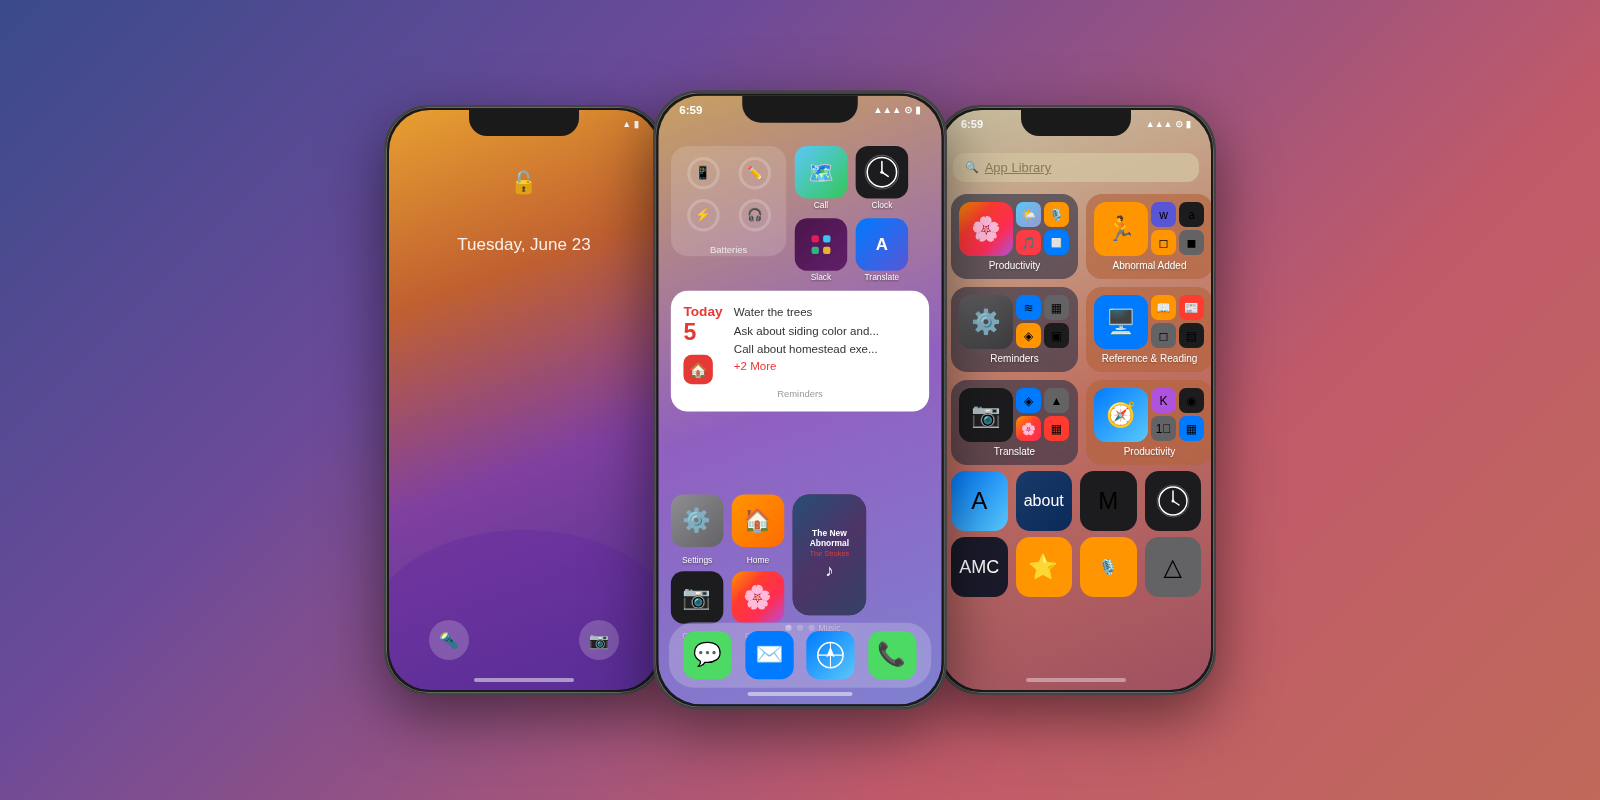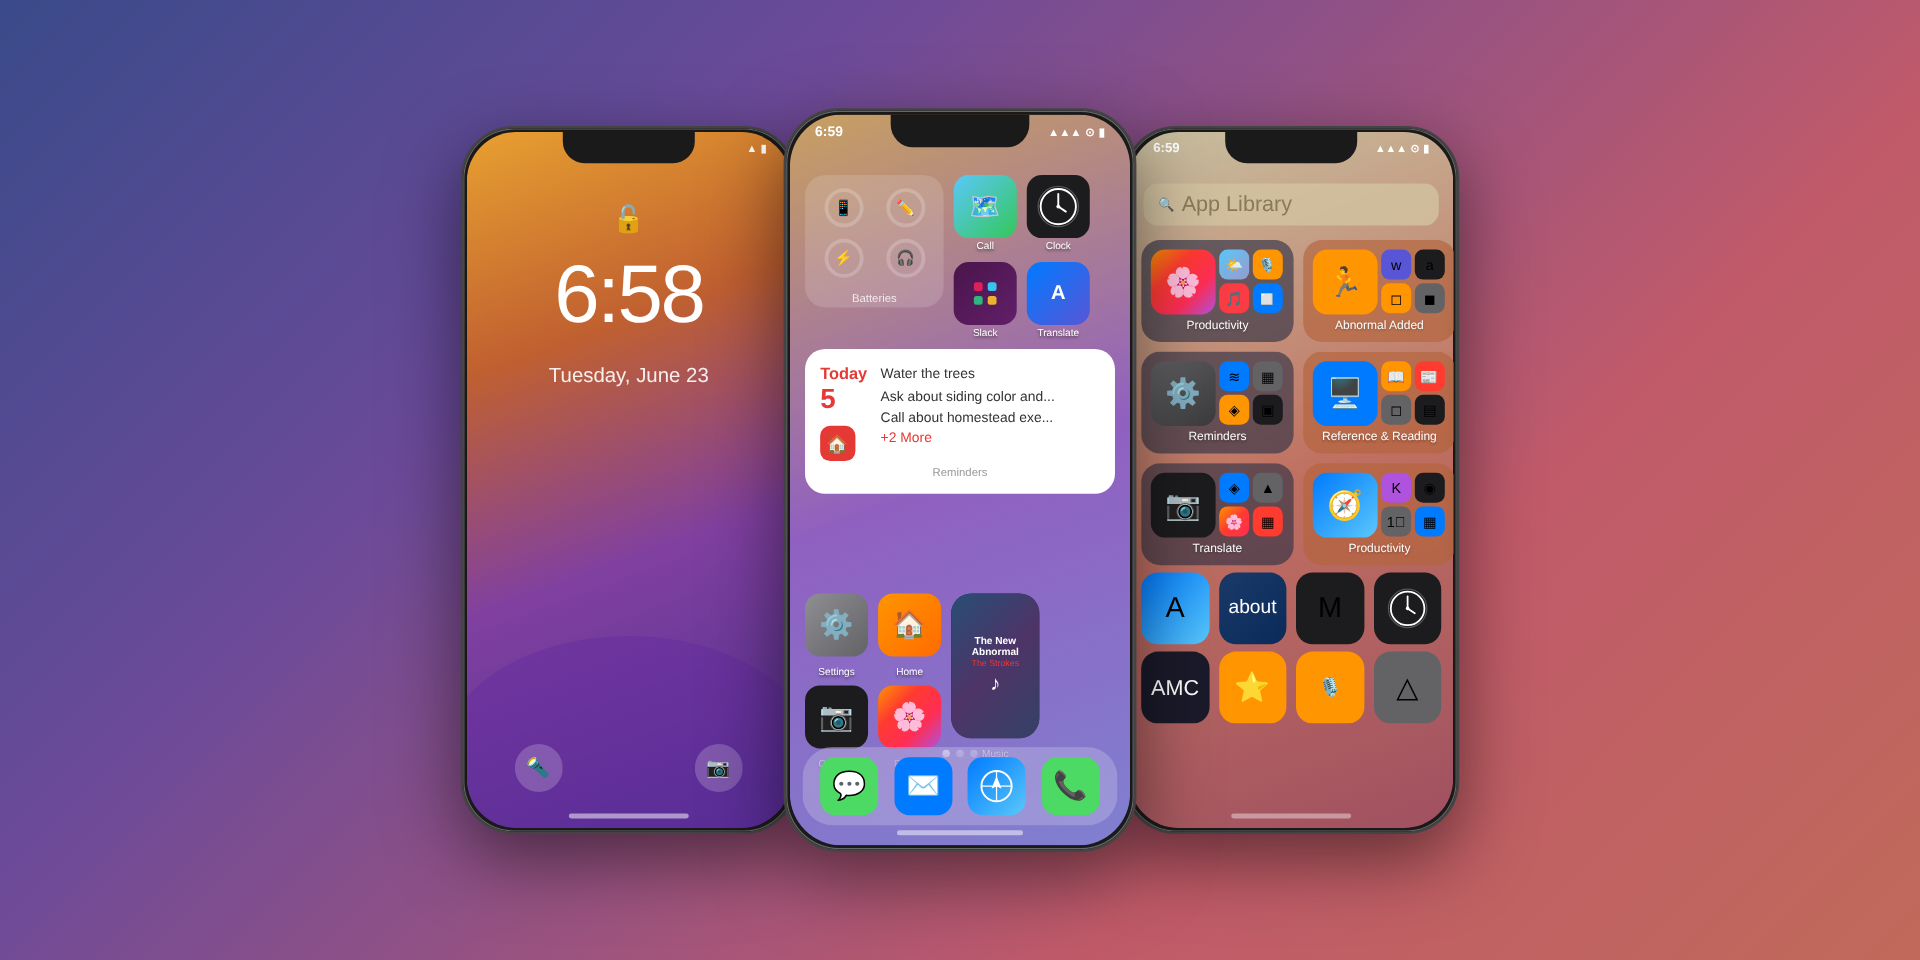--- a/index.html
+++ b/index.html
@@ -323,22 +323,23 @@
       margin: 8px 12px 12px;
       background: rgba(210,195,160,0.8);
       border-radius: 12px;
       padding: 7px 12px;
       display: flex;
       align-items: center;
       gap: 6px;
     }
 
     .search-bar-text {
-      font-size: 18px;
+      font-size: 13px;
       color: #8a7a5a;
+      text-decoration: underline;
     }
 
     .app-library-grid {
       display: grid;
       grid-template-columns: 1fr 1fr;
       gap: 8px;
       padding: 0 10px;
     }
 
     .folder-cell {
@@ -416,21 +417,20 @@
         <div class="status-bar">
           <span style="opacity:0">6:58</span>
           <div class="status-icons">
             <span>▲</span>
             <span>▮</span>
           </div>
         </div>
 
         <div class="lock-content">
           <div class="lock-icon">🔓</div>
-          <div class="lock-time">6:58</div>
           <div class="lock-date">Tuesday, June 23</div>
         </div>
 
         <div style="position:absolute;bottom:0;left:0;right:0;height:200px;overflow:hidden;">
           <div style="position:absolute;bottom:-40px;left:-20px;right:-20px;height:200px;background:rgba(100,40,160,0.4);border-radius:50% 50% 0 0;"></div>
         </div>
 
         <div class="lock-bottom">
           <div class="lock-btn">
             <span>🔦</span>

